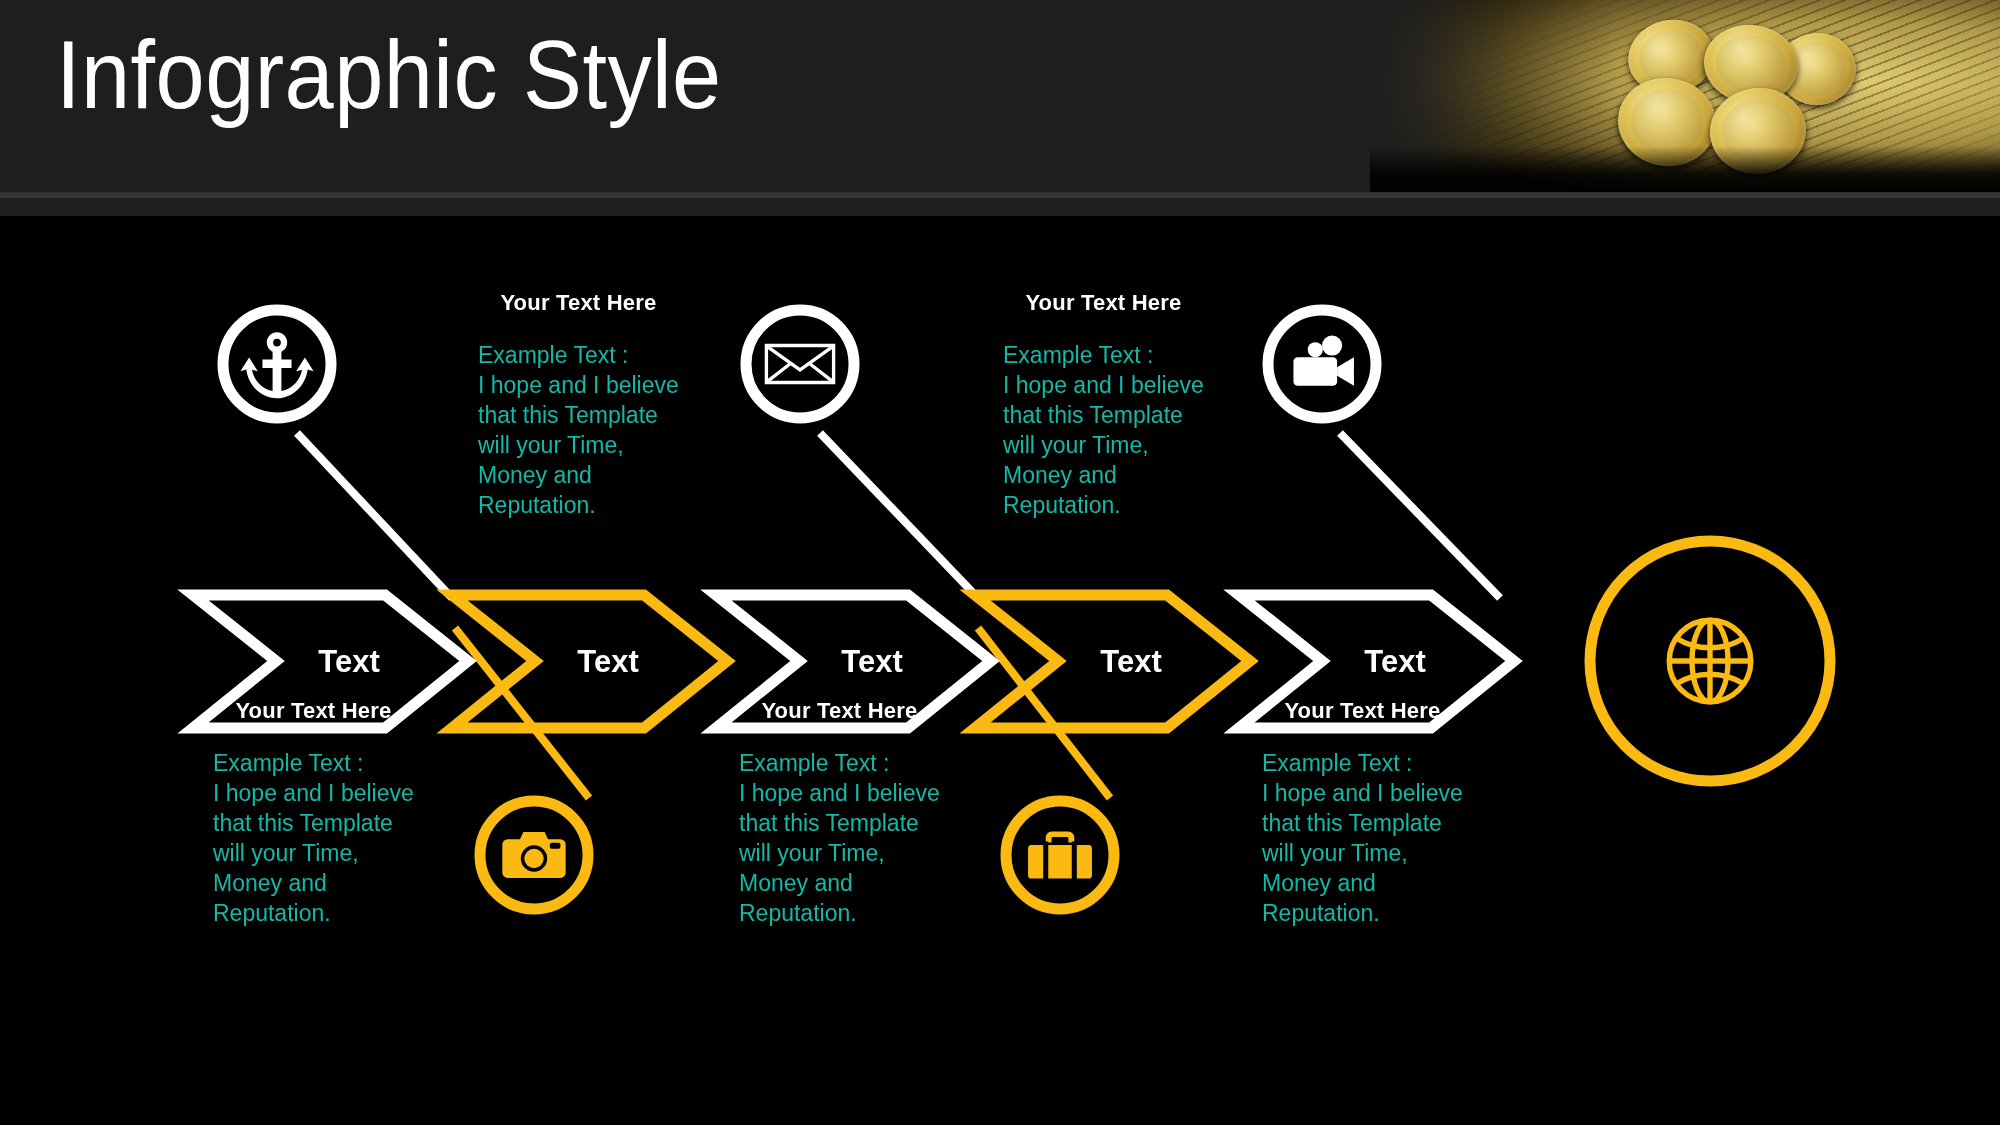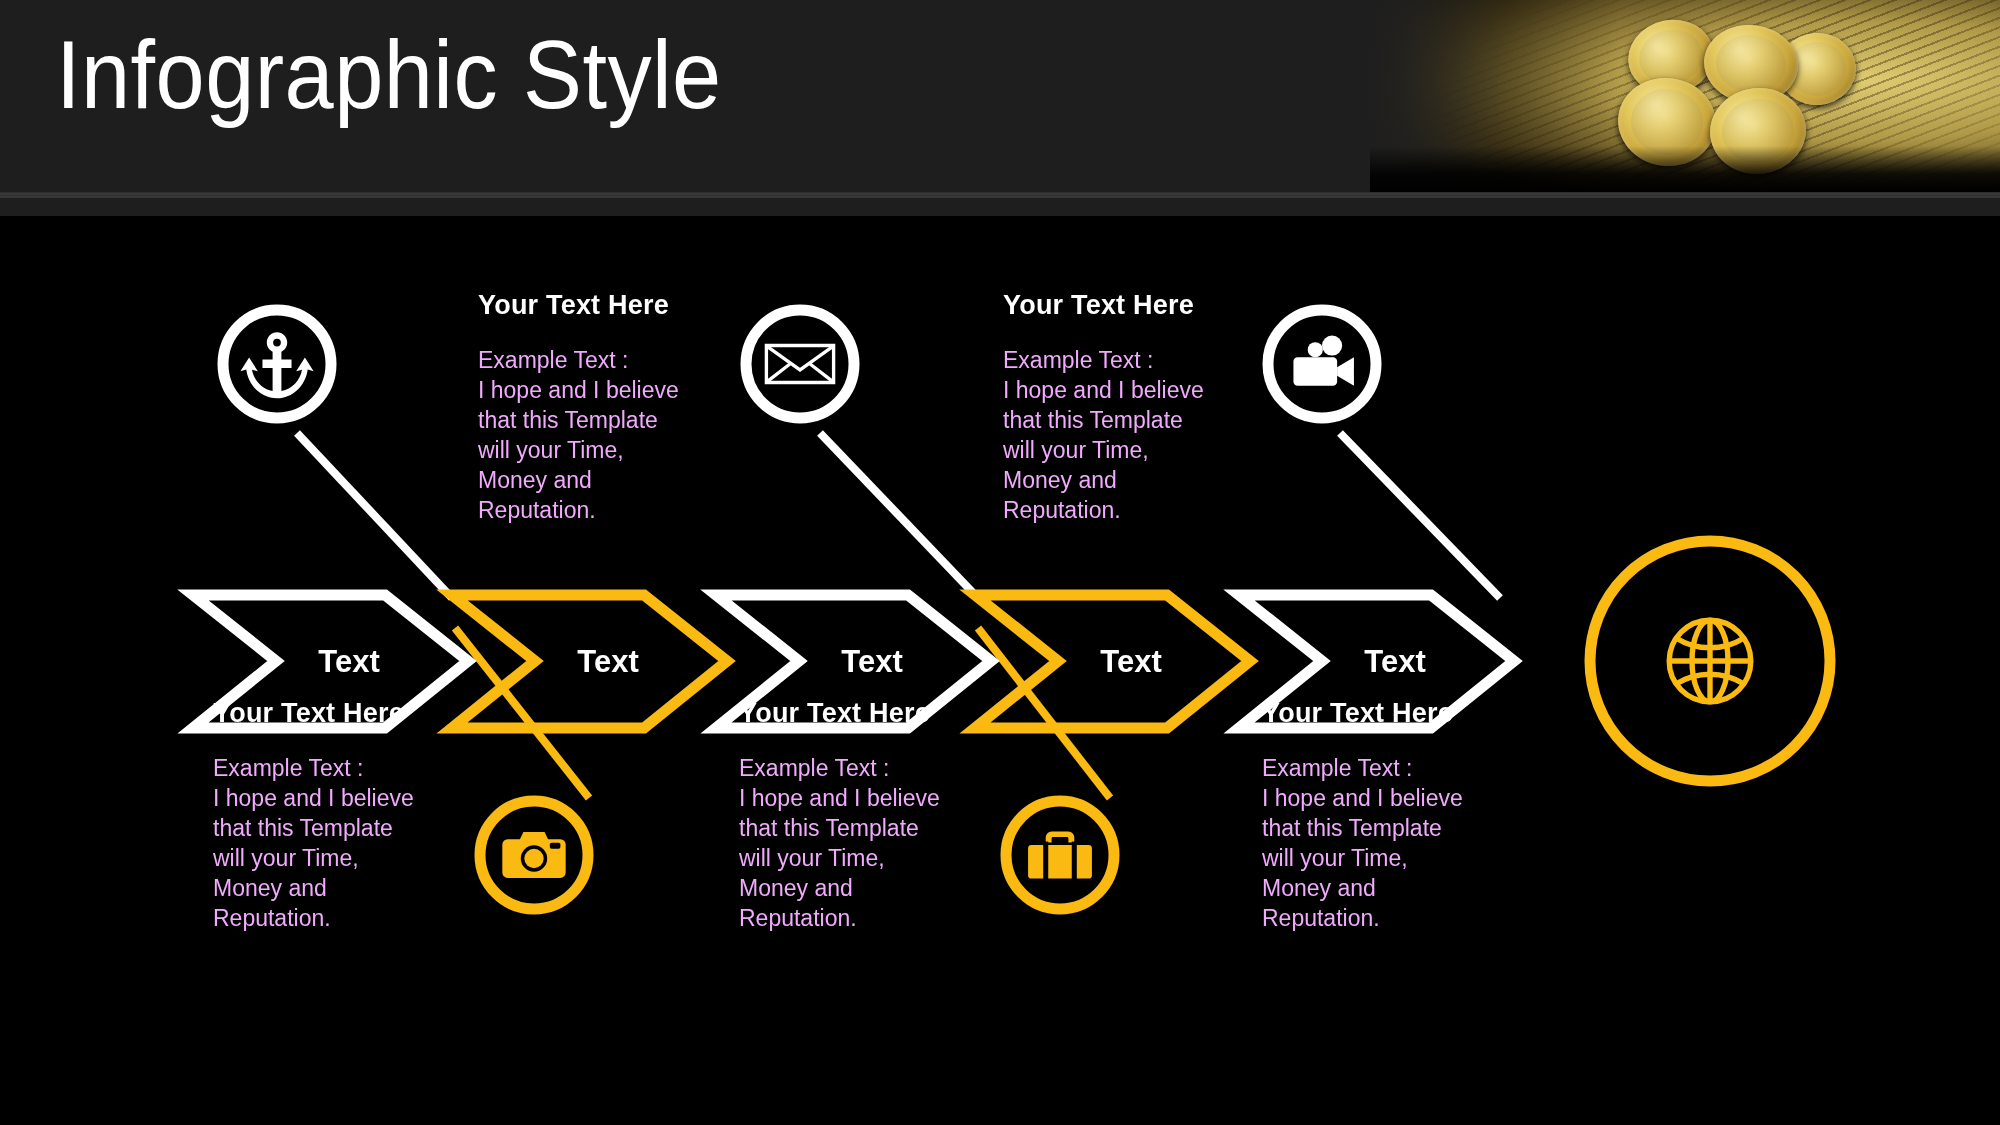--- a/index.html
+++ b/index.html
@@ -43,22 +43,22 @@
   #header-rule{position:absolute;left:0;top:192px;width:2000px;height:6px;
      background:linear-gradient(180deg,#2c2c2c 0%,#3a3a3a 40%,#141414 100%);}
   #header-rule-hi{position:absolute;left:0;top:196px;width:2000px;height:2px;background:#4a4a4a;opacity:.55;}
 
   
   #stage{position:absolute;left:0;top:198px;width:2000px;height:927px;}
   #diagram{position:absolute;left:0;top:0;width:2000px;height:927px;}
 
   
   .blk{position:absolute;}
-  .blk .hd{font-size:27px;font-weight:bold;color:#ffffff;letter-spacing:.2px;white-space:nowrap;}
-  .blk .bd{margin-top:24px;font-size:23px;line-height:30px;color:#f0abfc;white-space:pre-line;}
+  .blk .hd{font-size:22px;font-weight:bold;color:#ffffff;letter-spacing:.2px;white-space:nowrap;text-align:center;}
+  .blk .bd{margin-top:24px;font-size:23px;line-height:30px;color:#14b8a6;white-space:pre-line;}
 
   .t-top1{left:478px;top:92px;}
   .t-top2{left:1003px;top:92px;}
   .t-bot1{left:213px;top:500px;}
   .t-bot2{left:739px;top:500px;}
   .t-bot3{left:1262px;top:500px;}
 </style>
 </head>
 <body>
 

